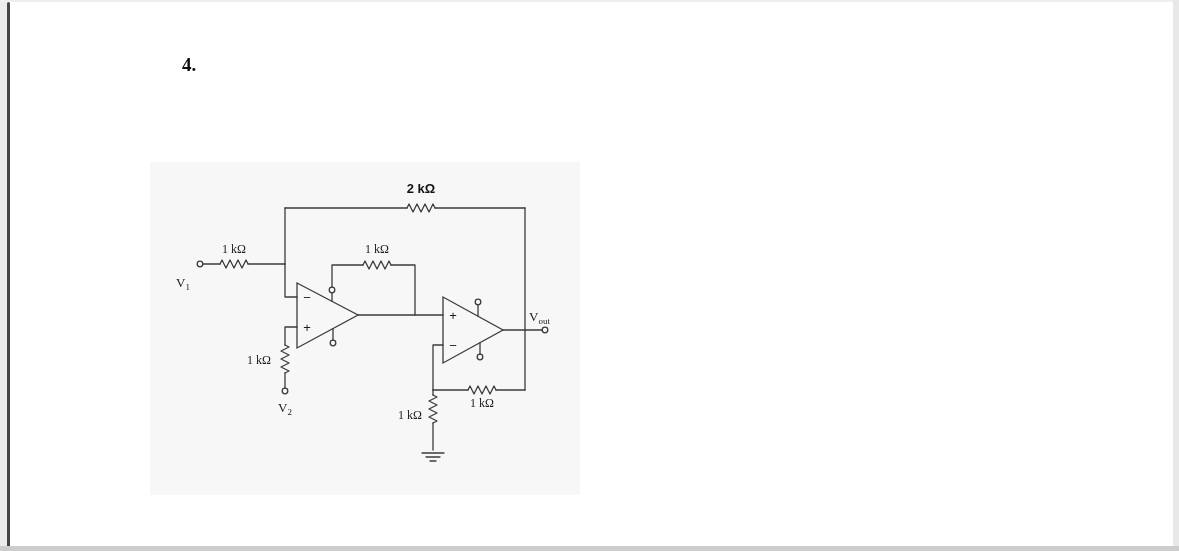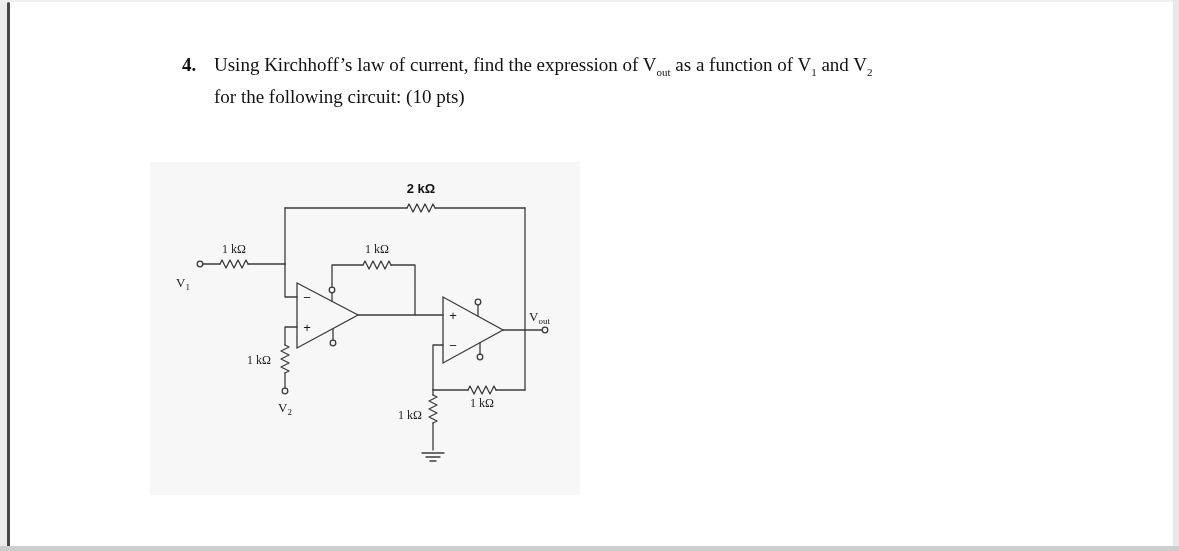--- a/index.html
+++ b/index.html
@@ -39,23 +39,21 @@
 
   <div class="edge-left"></div>
   <div class="spine"></div>
   <div class="edge-top"></div>
   <div class="edge-right"></div>
   <div class="edge-bottom"></div>
 
   <div class="question">
     <div class="q-row">
       <span class="q-num">4.</span>
-      <span class="q-text"><span>Using Kirchhoff’s law of current, find the expression of V</span><sub>out</sub><span> as a function of V</span><sub>1</sub><span> and V</span><sub>2</sub></span>
     </div>
-    <div class="q-line2">for the following circuit: (10 pts)</div>
   </div>
 
   <div class="circuit">
     <svg width="430" height="333" viewBox="0 0 430 333">
 
       <path class="wire" d="M135 46 H257 M285 46 H375"></path>
       <path class="wire" d="M257 46 l2 -4 l4 8 l4 -8 l4 8 l4 -8 l4 8 l4 -8 l2 4"></path>
       <text class="lblb" x="271" y="31" text-anchor="middle">2 kΩ</text>
       <path class="wire" d="M135 46 V102"></path>
       <path class="wire" d="M375 46 V228"></path>

